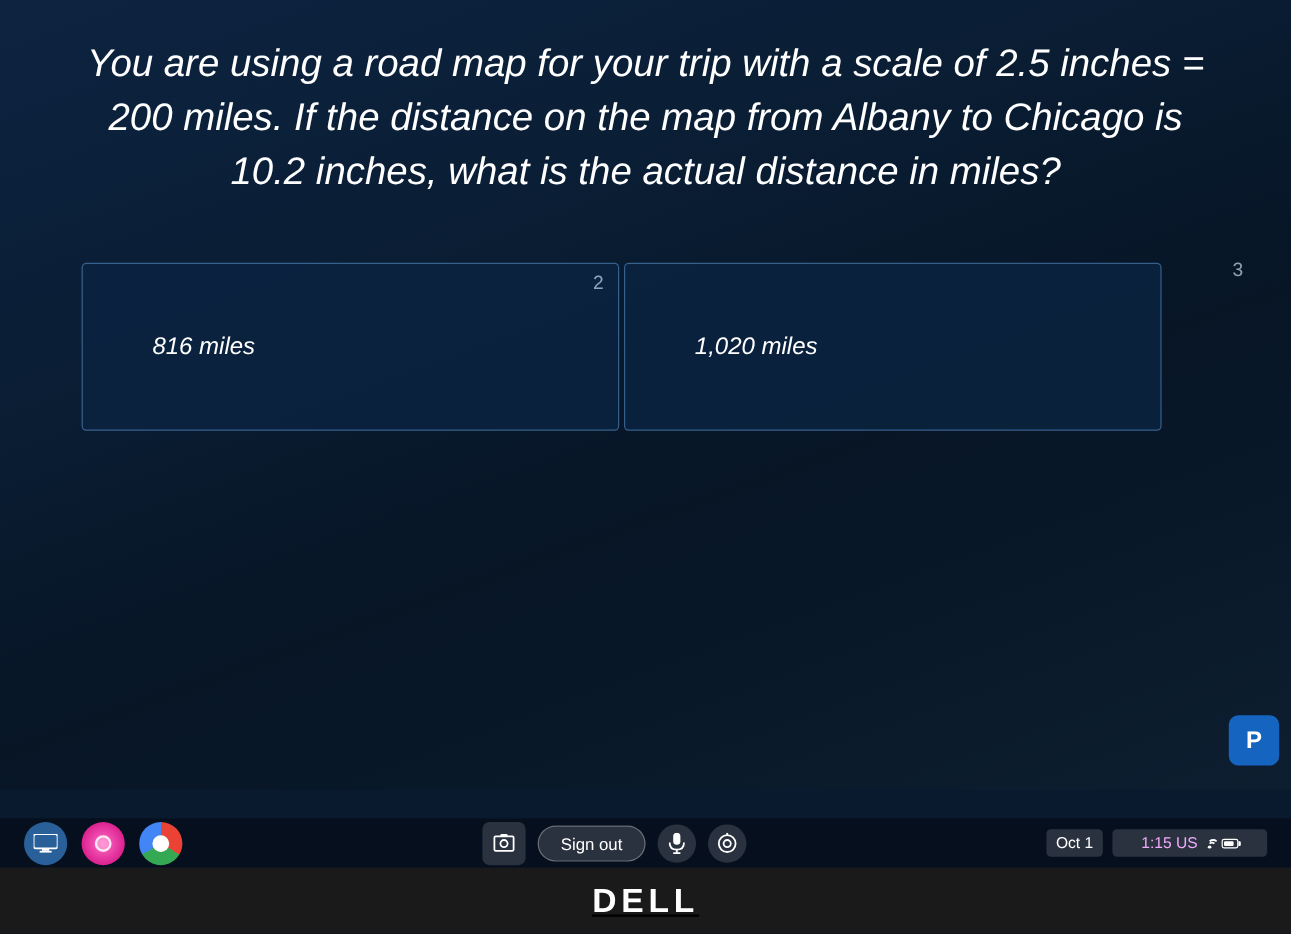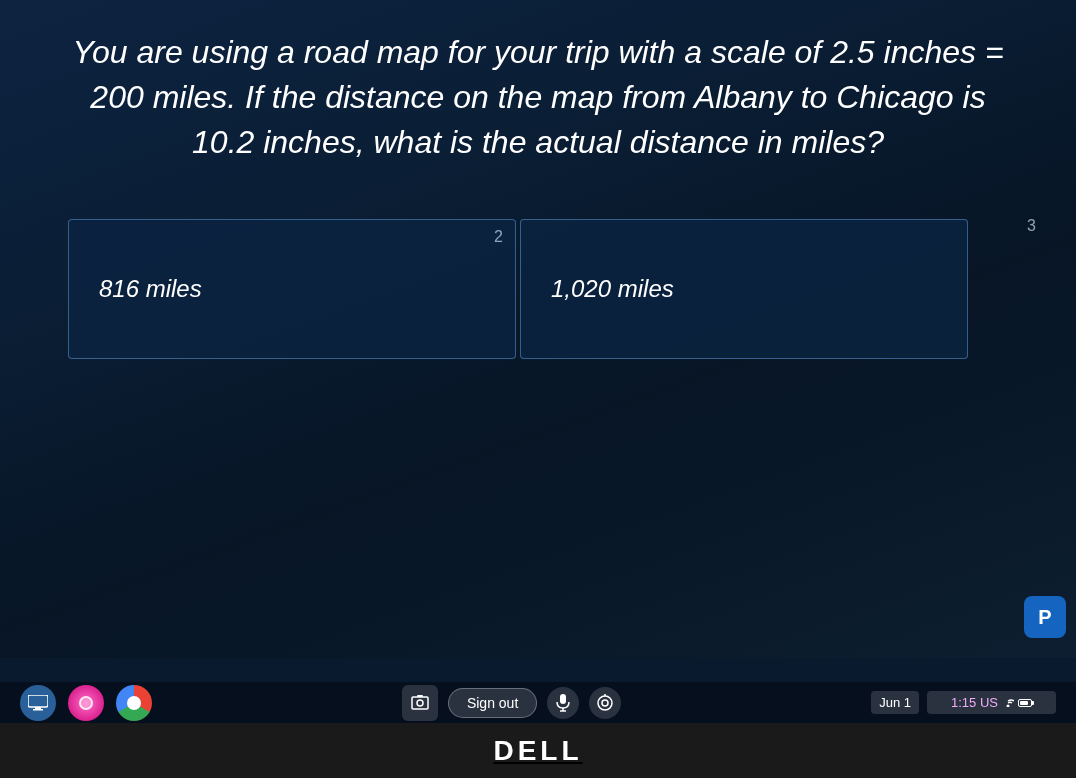--- a/index.html
+++ b/index.html
@@ -63,23 +63,24 @@
       position: absolute;
       top: 8px;
       right: 12px;
       color: rgba(200, 220, 240, 0.7);
       font-size: 16px;
       font-weight: 400;
     }
 
     .answer-text {
       color: #ffffff;
-      font-size: 24px;
+      font-size: 20px;
       font-weight: 400;
       font-style: italic;
+      margin-left: 28px;
     }
 
     
     .p-button {
       position: absolute;
       right: 10px;
       bottom: 140px;
       width: 42px;
       height: 42px;
       background: #1565c0;
@@ -310,21 +311,21 @@
     <div class="target-btn">
       <svg width="18" height="18" viewBox="0 0 18 18" fill="none">
         <circle cx="9" cy="9" r="7" stroke="white" stroke-width="1.5"></circle>
         <circle cx="9" cy="9" r="3" stroke="white" stroke-width="1.5"></circle>
         <line x1="9" y1="2" x2="9" y2="0" stroke="white" stroke-width="1.5"></line>
       </svg>
     </div>
   </div>
 
   <div class="taskbar-right">
-    <div class="date-btn">Jun 1</div>
+    <div class="date-btn">Oct 1</div>
     <div class="time-btn">
       <span>1:15 US</span>
       <svg width="12" height="8" viewBox="0 0 12 8" fill="white">
         <path d="M6 2 Q9 0 12 2" stroke="white" stroke-width="1.5" fill="none"></path>
         <path d="M6 4 Q8 2.5 10 4" stroke="white" stroke-width="1.5" fill="none"></path>
         <circle cx="6" cy="7" r="1.5" fill="white"></circle>
       </svg>
       <div style="width:14px;height:8px;border:1.5px solid white;border-radius:2px;position:relative;">
         <div style="width:8px;height:4px;background:white;border-radius:1px;position:absolute;top:0;left:0;margin:1px;"></div>
         <div style="width:2px;height:4px;background:white;position:absolute;right:-3px;top:1px;border-radius:0 1px 1px 0;"></div>

